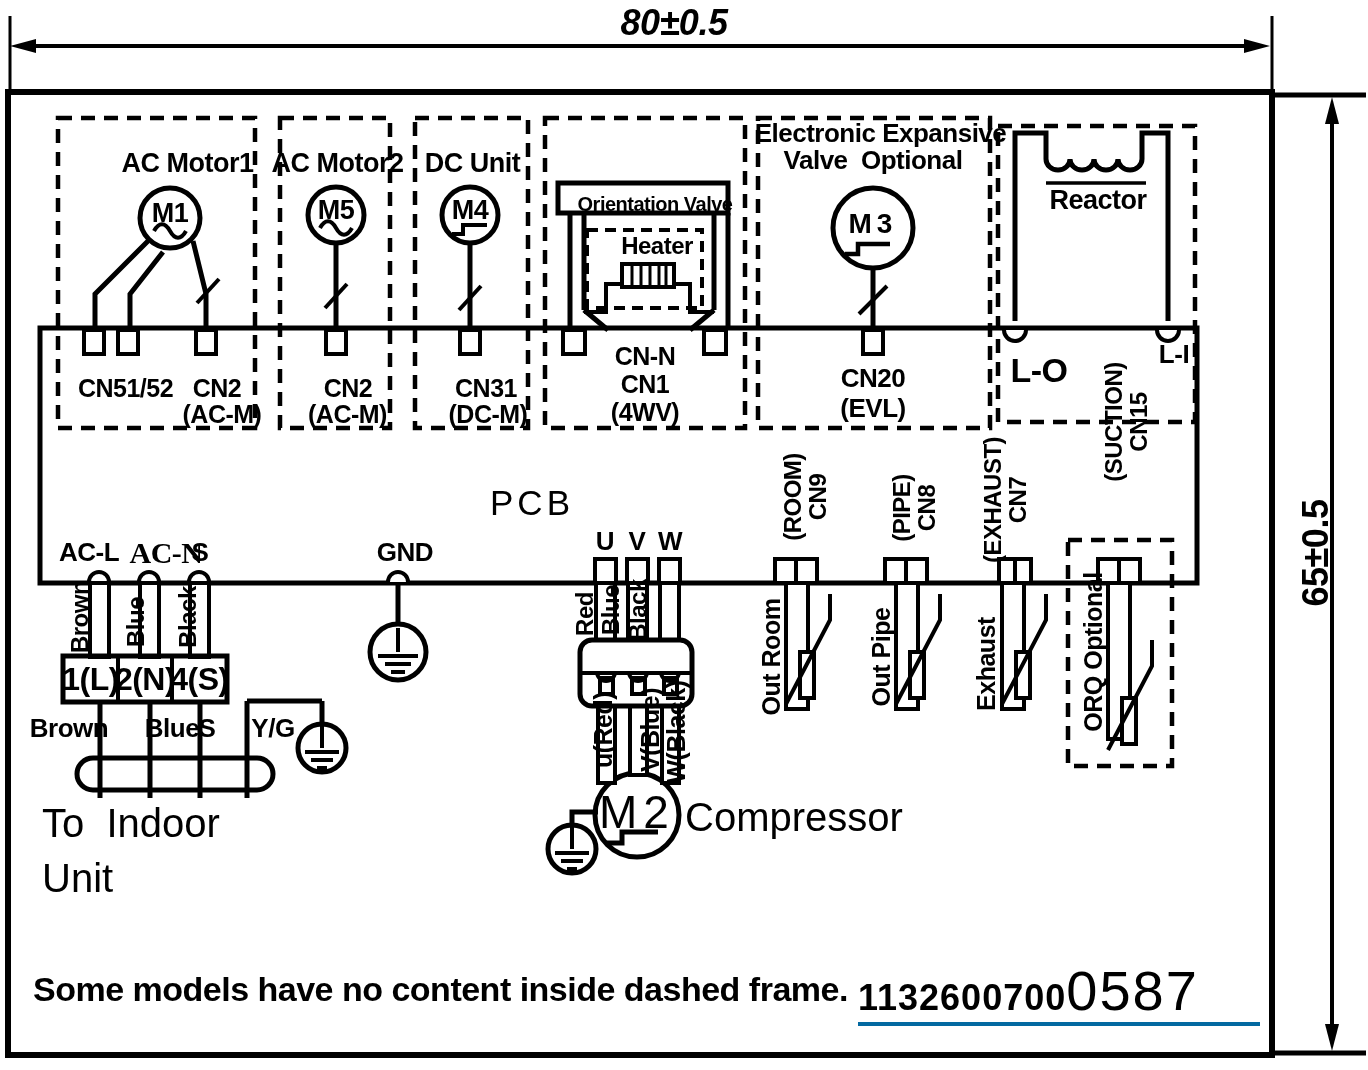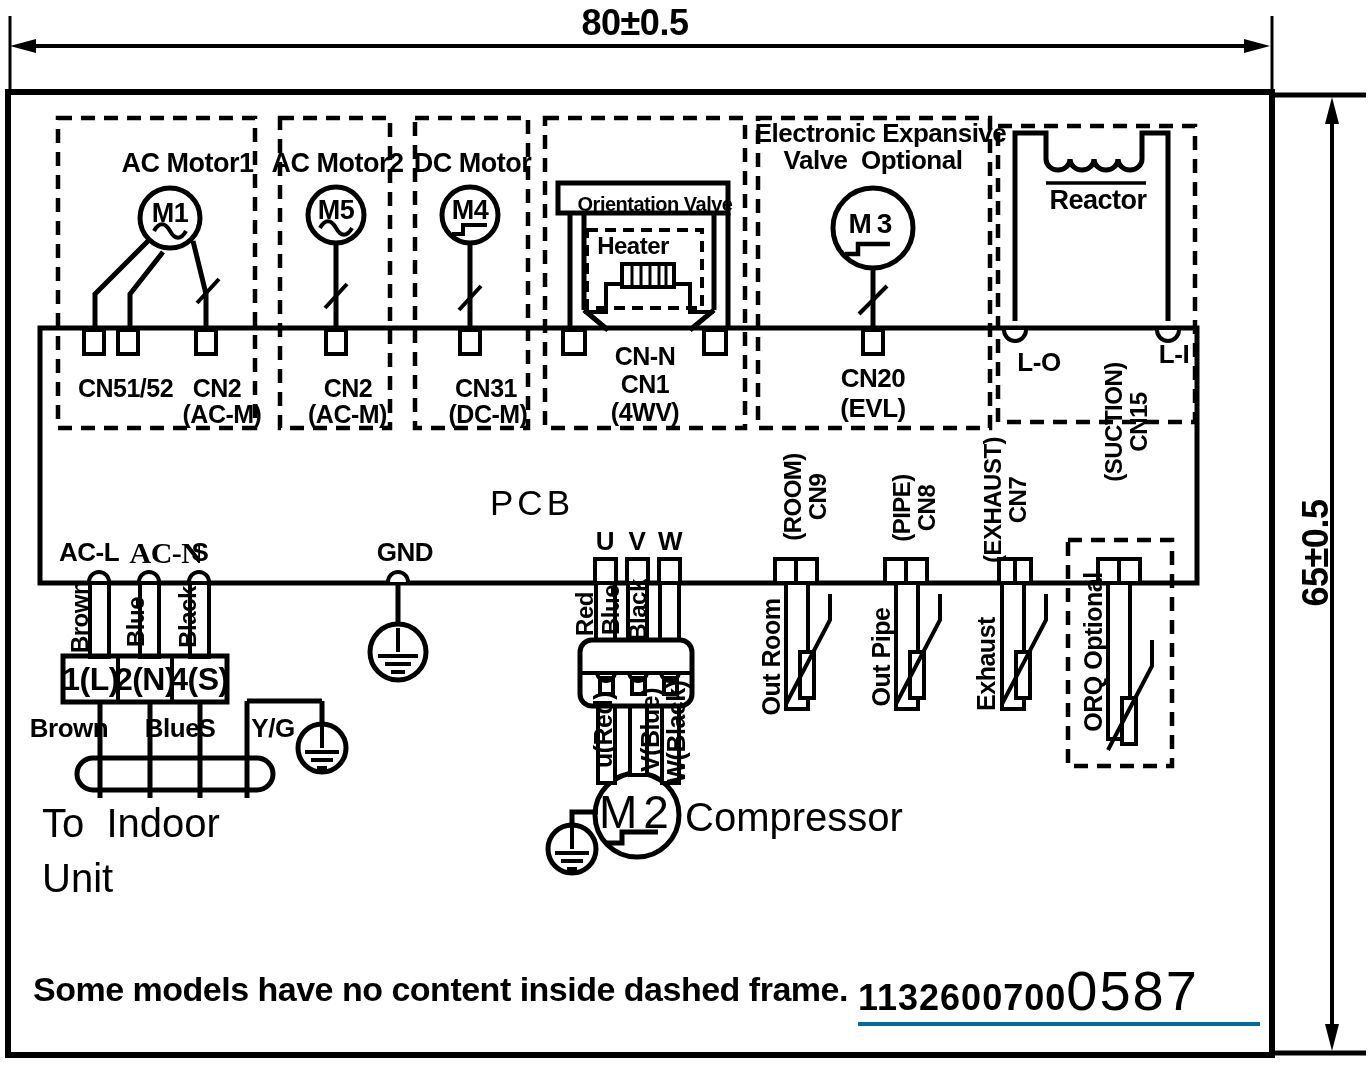--- a/index.html
+++ b/index.html
@@ -188,53 +188,53 @@
         <path d="M 1002 704 L 1046 620 V 594" fill="none"></path>
       </g>
       <g stroke-width="4" fill="#fff">
         <rect x="1108" y="583" width="22" height="156"></rect>
         <rect x="1122" y="698" width="14" height="46"></rect>
         <path d="M 1108 750 L 1152 666 V 640" fill="none"></path>
       </g>
     </g>
   </svg>
 
-  <div class="t b" style="left:545px;top:3px;width:180px;height:40px;font-size:36px;">80±0.5</div>
+  <div class="t b" style="left:584px;top:3px;width:180px;height:40px;font-size:36px;font-style:italic;">80±0.5</div>
   <div class="t b rot" style="left:1226px;top:533px;width:180px;height:40px;font-size:36px;">65±0.5</div>
 
   <div class="t lt" style="left:462px;top:450px;width:140px;height:50px;font-size:35px;letter-spacing:4px;margin-top:28px;">PCB</div>
 
   <div class="t b" style="left:100px;top:148px;width:175px;height:30px;font-size:27px;">AC Motor1</div>
   <div class="t b" style="left:270px;top:148px;width:135px;height:30px;font-size:27px;">AC Motor2</div>
-  <div class="t b" style="left:405px;top:148px;width:135px;height:30px;font-size:27px;">DC Motor</div>
+  <div class="t b" style="left:405px;top:148px;width:135px;height:30px;font-size:27px;">DC Unit</div>
   <div class="t b" style="left:550px;top:148px;width:210px;height:30px;font-size:20px;margin-top:41px;">Orientation Valve</div>
   <div class="t b" style="left:758px;top:120px;width:245px;height:28px;font-size:26px;">Electronic Expansive</div>
   <div class="t b" style="left:758px;top:147px;width:230px;height:28px;font-size:26px;">Valve  Optional</div>
   <div class="t b" style="left:1038px;top:185px;width:120px;height:30px;font-size:27px;">Reactor</div>
-  <div class="t b" style="left:588px;top:233px;width:90px;height:26px;font-size:24px;text-align:right;">Heater</div>
+  <div class="t b" style="left:612px;top:233px;width:90px;height:26px;font-size:24px;text-align:right;">Heater</div>
 
   <div class="t b" style="left:140px;top:197px;width:60px;height:32px;font-size:27px;">M1</div>
   <div class="t b" style="left:306px;top:194px;width:60px;height:32px;font-size:27px;">M5</div>
   <div class="t b" style="left:440px;top:194px;width:60px;height:32px;font-size:27px;">M4</div>
   <div class="t b" style="left:833px;top:202px;width:80px;height:44px;font-size:28px;letter-spacing:5px;">M3</div>
   <div class="t lt" style="left:593px;top:788px;width:88px;height:50px;font-size:46px;letter-spacing:6px;">M2</div>
 
   <div class="t b" style="left:58px;top:374px;width:135px;height:28px;font-size:25px;">CN51/52</div>
   <div class="t b" style="left:182px;top:374px;width:70px;height:28px;font-size:25px;">CN2</div>
   <div class="t b" style="left:158px;top:400px;width:128px;height:28px;font-size:25px;">(AC-M)</div>
   <div class="t b" style="left:312px;top:374px;width:72px;height:28px;font-size:25px;">CN2</div>
   <div class="t b" style="left:285px;top:400px;width:125px;height:28px;font-size:25px;">(AC-M)</div>
   <div class="t b" style="left:440px;top:374px;width:92px;height:28px;font-size:25px;">CN31</div>
   <div class="t b" style="left:428px;top:400px;width:120px;height:28px;font-size:25px;">(DC-M)</div>
   <div class="t b" style="left:600px;top:342px;width:90px;height:27px;font-size:25px;">CN-N</div>
   <div class="t b" style="left:600px;top:370px;width:90px;height:27px;font-size:25px;">CN1</div>
   <div class="t b" style="left:596px;top:398px;width:98px;height:27px;font-size:25px;">(4WV)</div>
   <div class="t b" style="left:825px;top:364px;width:96px;height:29px;font-size:26px;">CN20</div>
   <div class="t b" style="left:828px;top:394px;width:90px;height:29px;font-size:26px;">(EVL)</div>
-  <div class="t b" style="left:1000px;top:348px;width:78px;height:29px;font-size:26px;">L-O</div>
+  <div class="t b" style="left:1000px;top:356px;width:78px;height:29px;font-size:34px;">L-O</div>
   <div class="t b" style="left:1148px;top:340px;width:52px;height:29px;font-size:26px;overflow:hidden;">L-I</div>
 
   <div class="t b" style="left:48px;top:538px;width:82px;height:30px;font-size:26px;">AC-L</div>
   <div class="t b" style="left:124px;top:538px;width:84px;height:30px;font-size:30px;font-family:Liberation Serif, serif;">AC-N</div>
   <div class="t b" style="left:186px;top:538px;width:28px;height:30px;font-size:26px;">S</div>
   <div class="t b" style="left:365px;top:538px;width:80px;height:30px;font-size:26px;">GND</div>
 
   <div class="t b rot" style="left:40px;top:604px;width:80px;height:26px;font-size:24px;">Brown</div>
   <div class="t b rot" style="left:101px;top:609px;width:70px;height:26px;font-size:24px;">Blue</div>
   <div class="t b rot" style="left:150px;top:604px;width:76px;height:26px;font-size:24px;">Black</div>

